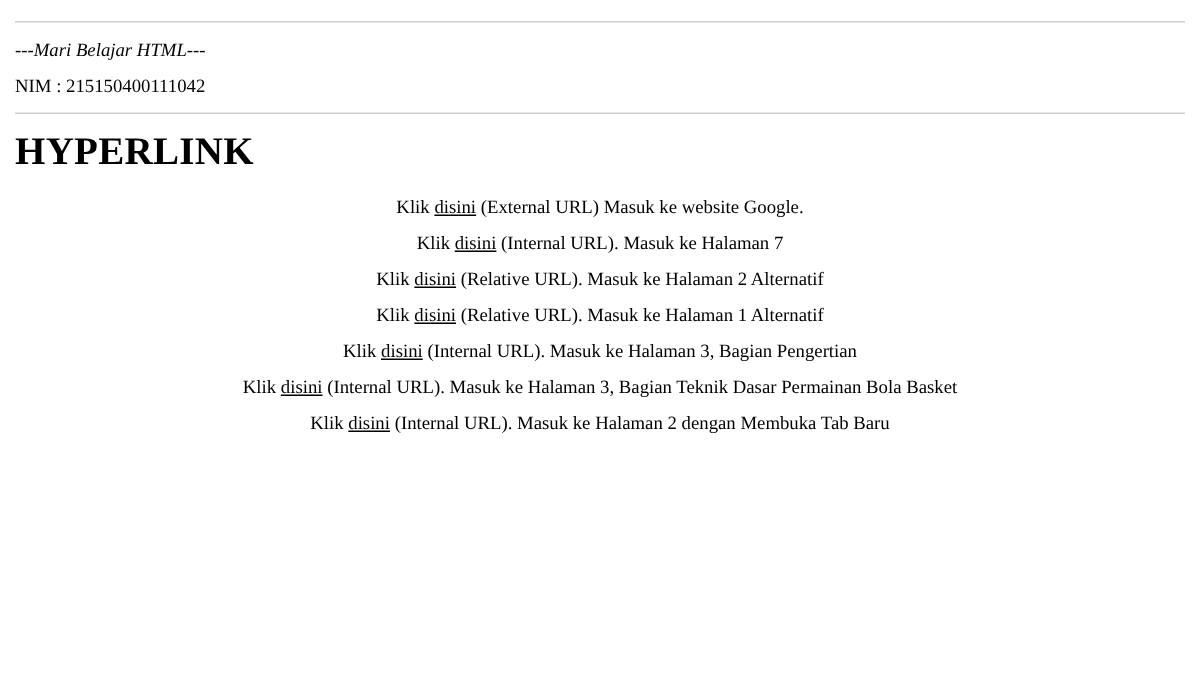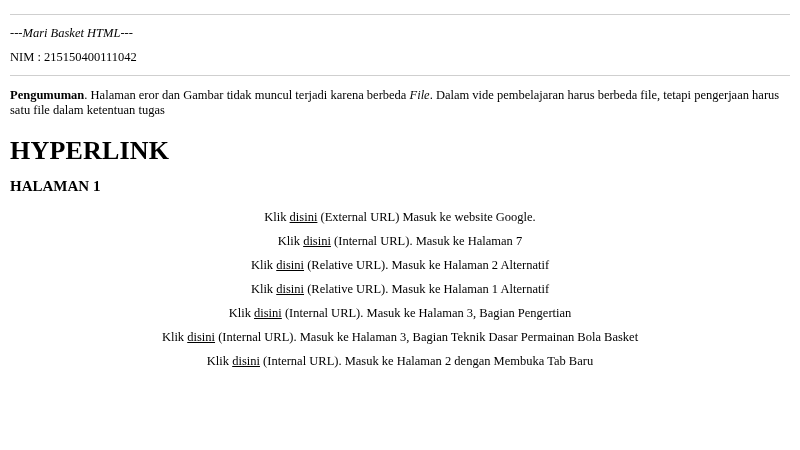--- a/index.html
+++ b/index.html
@@ -71,32 +71,30 @@
   }
 </style>
 </head>
 <body>
 
 <div class="page">
 
 
   <hr class="rule">
 
-  <p class="line italic">---Mari Basket HTML---</p>
+  <p class="line italic">---Mari Belajar HTML---</p>
 
 
   <p class="line">NIM : 215150400111042</p>
 
   <hr class="rule">
 
-  <p class="announce"><b>Pengumuman</b><span>. Halaman eror dan Gambar tidak muncul terjadi karena berbeda </span><span class="italic">File</span><span>. Dalam vide pembelajaran harus berbeda file, tetapi pengerjaan harus satu file dalam ketentuan tugas</span></p>
 
   <h1 class="title">HYPERLINK</h1>
 
-  <h2 class="section">HALAMAN 1</h2>
 
   <p class="link-line"><span>Klik </span><a class="inline-link" href="#">disini</a><span> (External URL) Masuk ke website Google.</span></p>
 
   <p class="link-line"><span>Klik </span><a class="inline-link" href="#">disini</a><span> (Internal URL). Masuk ke Halaman 7</span></p>
 
   <p class="link-line"><span>Klik </span><a class="inline-link" href="#">disini</a><span> (Relative URL). Masuk ke Halaman 2 Alternatif</span></p>
 
   <p class="link-line"><span>Klik </span><a class="inline-link" href="#">disini</a><span> (Relative URL). Masuk ke Halaman 1 Alternatif</span></p>
 
   <p class="link-line"><span>Klik </span><a class="inline-link" href="#">disini</a><span> (Internal URL). Masuk ke Halaman 3, Bagian Pengertian</span></p>

